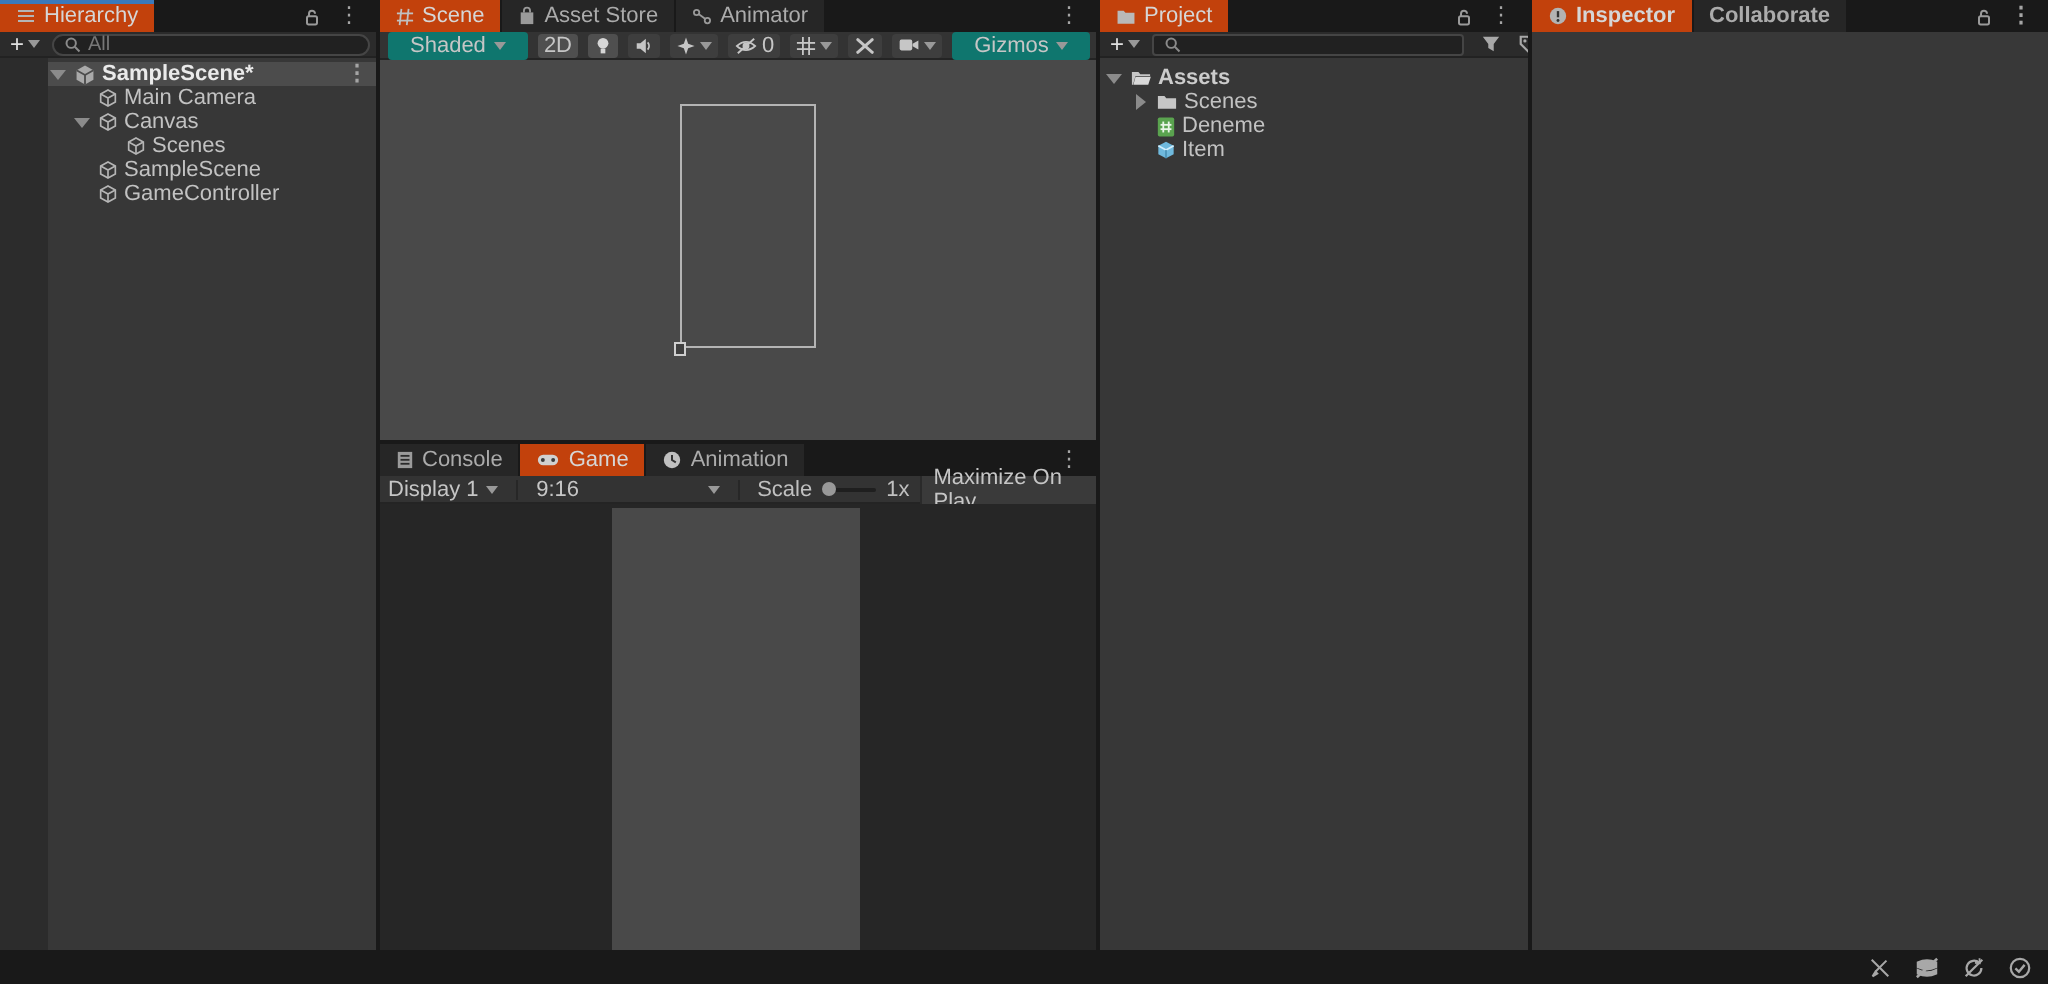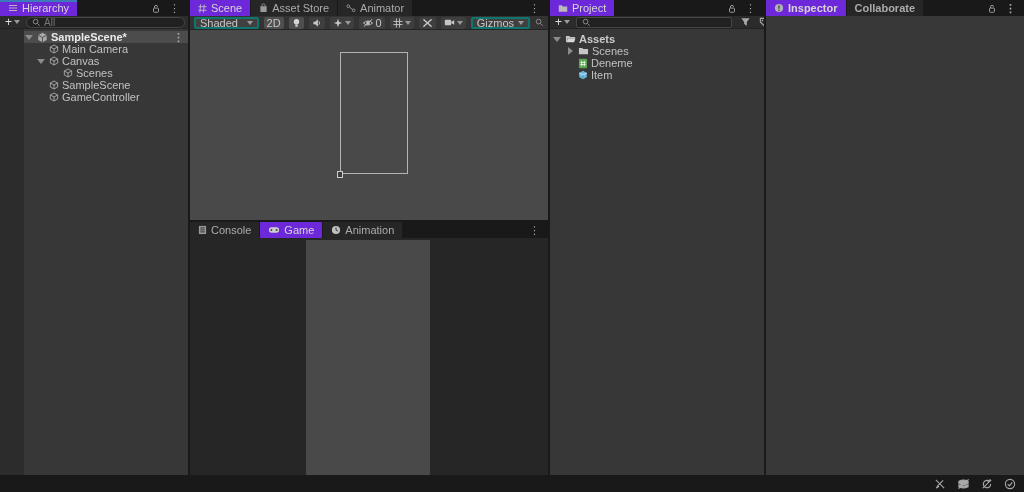--- a/index.html
+++ b/index.html
@@ -10,39 +10,39 @@
     font-size:11px; color:#bdbdbd; -webkit-font-smoothing:antialiased; cursor:default;
   }
   .main { position:absolute; left:0; top:0; right:0; bottom:17px; display:flex; }
   .panel { display:flex; flex-direction:column; background:#383838; }
   .pgap { width:2px; background:#191919; }
 
   
   .tabbar { height:16px; flex:0 0 16px; background:#191919; display:flex; align-items:stretch; overflow:hidden; }
   .tab { position:relative; display:flex; align-items:center; gap:4px; padding:0 8px;
          background:#262626; color:#ababab; border-right:1px solid #191919; white-space:nowrap; }
-  .tab.active { background:#6d28d9; color:#d6d6d6; }
+  .tab.active { background:#c2410c; color:#d6d6d6; }
   .tab.focused::before { content:""; position:absolute; left:0; top:0; right:0; height:2px; background:#3b79bb; }
   .tabbar .spacer { flex:1; }
   .tab-rightbtns { display:flex; align-items:center; gap:6px; padding:0 6px; color:#9a9a9a; }
   .kebab { font-size:11px; line-height:1; color:#a5a5a5; padding:0 2px; }
 
   
   .ptoolbar { height:13px; flex:0 0 13px; background:#2b2b2b; display:flex; align-items:center;
               padding:0 3px; gap:4px; border-bottom:1px solid #222; }
   .vtoolbar { height:14px; flex:0 0 14px; background:#333333; display:flex; align-items:center;
               padding:0 4px; gap:5px; border-bottom:1px solid #242424; color:#c0c0c0; }
   .plusdrop { display:flex; align-items:center; gap:2px; color:#e0e0e0; font-size:12px; padding:0 2px; }
   .searchbox { flex:1; height:11px; display:flex; align-items:center; gap:3px;
                background:#212121; border:1px solid #454545; border-radius:7px; padding:0 5px; }
   .searchbox input { flex:1; min-width:0; background:transparent; border:none; outline:none;
                color:#cfcfcf; font-family:"Liberation Sans",sans-serif; font-size:10px; }
   .searchbox input::placeholder { color:#777; }
 
-  .ctrl { display:flex; align-items:center; gap:4px; background:#404040; border:2px solid #0f766e;
+  .ctrl { display:flex; align-items:center; gap:4px; background:#404040; border:7px solid #0f766e;
           border-radius:2px; padding:0 4px; height:12px; color:#c6c6c6; white-space:nowrap; }
   .tbtn { display:flex; align-items:center; gap:2px; background:#3e3e3e; border-radius:2px;
           padding:0 3px; height:12px; color:#c6c6c6; }
   .tbtn.lit { background:#4f4f4f; }
   .caret { width:0; height:0; border-left:3px solid transparent; border-right:3px solid transparent;
            border-top:4px solid #999; }
   .tri { width:10px; flex:0 0 10px; display:flex; align-items:center; justify-content:center; }
   .tri-d { width:0; height:0; border-left:4px solid transparent; border-right:4px solid transparent;
            border-top:5px solid #8b8b8b; }
   .tri-r { width:0; height:0; border-top:4px solid transparent; border-bottom:4px solid transparent;
@@ -395,20 +395,41 @@
               <svg width="10" height="10" viewBox="0 0 11 11">
                   <circle cx="5.5" cy="5.5" r="4.5" fill="#c0c0c0"></circle>
                   <path d="M5.5 2.8 V5.5 L7.6 6.8" fill="none" stroke="#333" stroke-width="1.1"></path>
                 </svg>
             </span>
             <span>Animation</span>
           </div>
           <div class="spacer"></div>
           <div class="tab-rightbtns">
             <span class="kebab">⋮</span>
+          </div>
+        </div>
+        <div class="vtoolbar" style="padding:0;">
+          <div class="ctrl" style="border:none; background:transparent; border-radius:0; padding:0 4px;">
+            <span>Display 1</span>
+            <span class="caret"></span>
+          </div>
+          <div class="gdiv"></div>
+          <div class="ctrl" style="border:none; background:transparent; border-radius:0; width:116px; padding:0 4px;">
+            <span>9:16</span>
+            <span class="caret" style="margin-left:auto;"></span>
+          </div>
+          <div class="gdiv"></div>
+          <span style="margin-left:4px;">Scale</span>
+          <div class="slider">
+            <span class="knob"></span>
+            <span class="track"></span>
+          </div>
+          <span>1x</span>
+          <div class="mxbtn">
+            <span>Maximize On Play</span>
           </div>
         </div>
         <div class="game-canvas">
           <div class="game-rect"></div>
         </div>
       </div>
     </div>
 
     <div class="pgap"></div>
 

